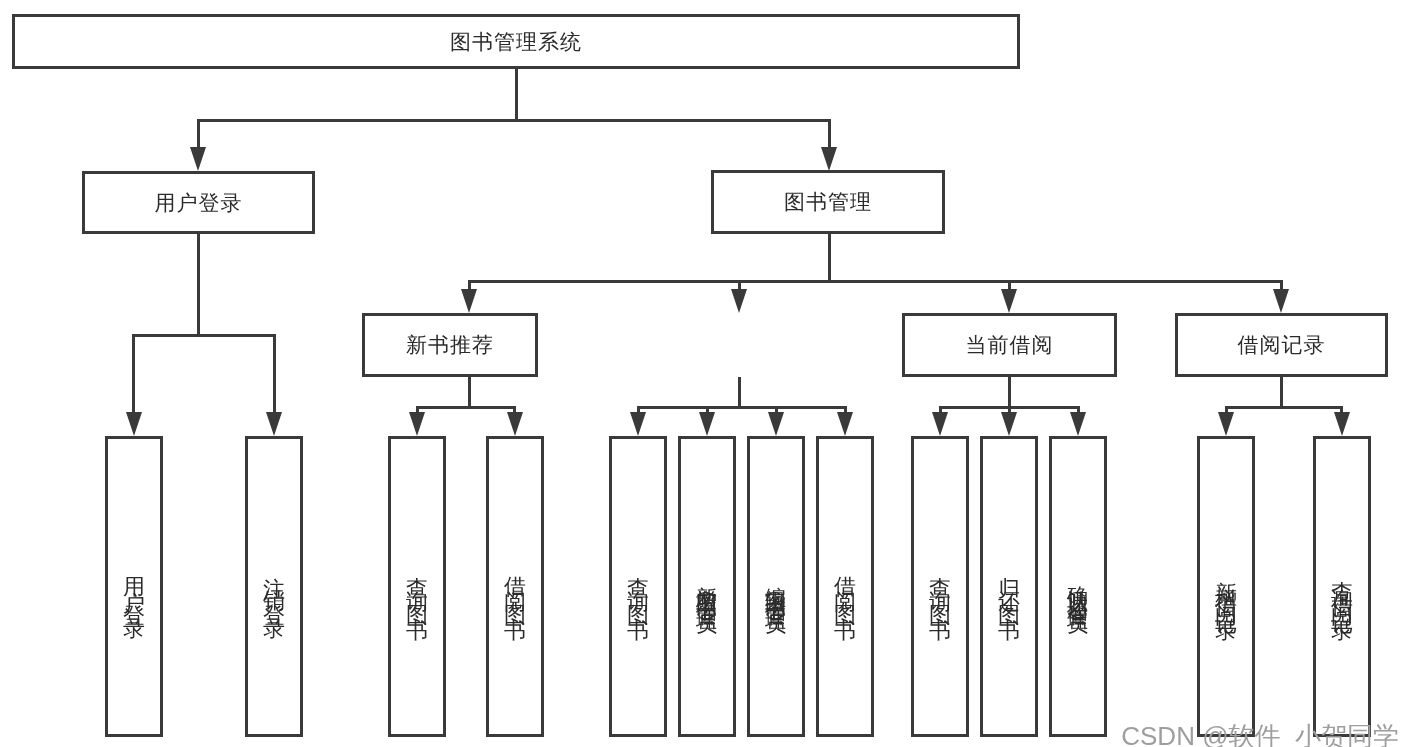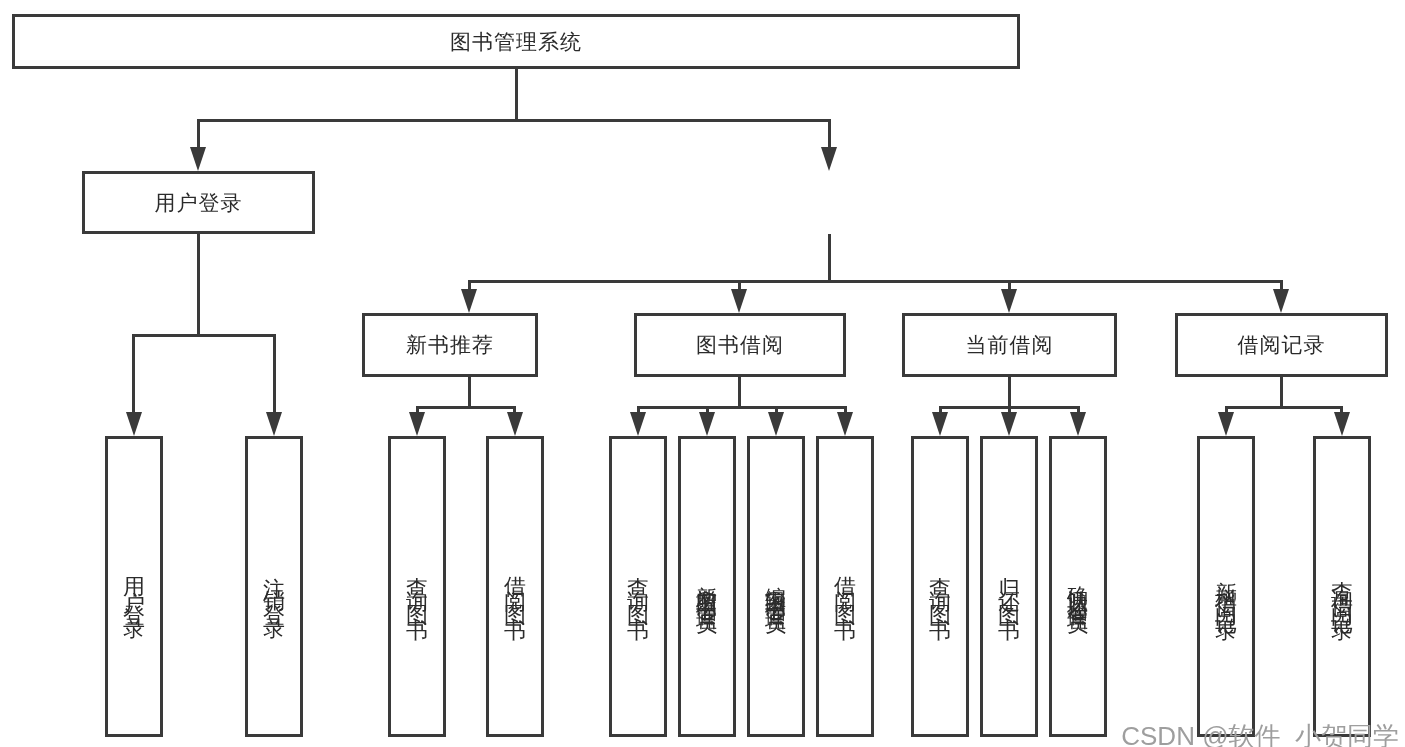--- a/index.html
+++ b/index.html
@@ -74,20 +74,23 @@
   <div class="line" style="left:515px;top:68px;width:3px;height:54px"></div>
   <div class="line" style="left:197px;top:119px;width:634px;height:3px"></div>
   <div class="line" style="left:197px;top:119px;width:3px;height:32px"></div>
   <div class="arrow" style="left:190px;top:147px"></div>
   <div class="line" style="left:828px;top:119px;width:3px;height:32px"></div>
   <div class="arrow" style="left:821px;top:147px"></div>
 
   <div class="node hbox" style="left:82px;top:171px;width:233px;height:63px">
     <span>用户登录</span>
   </div>
+  <div class="node hbox" style="left:711px;top:170px;width:234px;height:64px">
+    <span>图书管理</span>
+  </div>
 
   <div class="line" style="left:197px;top:234px;width:3px;height:103px"></div>
   <div class="line" style="left:132px;top:334px;width:144px;height:3px"></div>
   <div class="line" style="left:132px;top:334px;width:3px;height:80px"></div>
   <div class="arrow" style="left:126px;top:412px"></div>
   <div class="line" style="left:273px;top:334px;width:3px;height:80px"></div>
   <div class="arrow" style="left:266px;top:412px"></div>
 
   <div class="line" style="left:828px;top:234px;width:3px;height:48px"></div>
   <div class="line" style="left:468px;top:280px;width:815px;height:3px"></div>
@@ -95,23 +98,20 @@
   <div class="arrow" style="left:461px;top:289px"></div>
   <div class="line" style="left:738px;top:280px;width:3px;height:12px"></div>
   <div class="arrow" style="left:731px;top:289px"></div>
   <div class="line" style="left:1008px;top:280px;width:3px;height:12px"></div>
   <div class="arrow" style="left:1001px;top:289px"></div>
   <div class="line" style="left:1280px;top:280px;width:3px;height:12px"></div>
   <div class="arrow" style="left:1273px;top:289px"></div>
 
   <div class="node hbox" style="left:362px;top:313px;width:176px;height:64px">
     <span>新书推荐</span>
-  </div>
-  <div class="node hbox" style="left:634px;top:313px;width:212px;height:64px">
-    <span>图书借阅</span>
   </div>
   <div class="node hbox" style="left:902px;top:313px;width:215px;height:64px">
     <span>当前借阅</span>
   </div>
   <div class="node hbox" style="left:1175px;top:313px;width:213px;height:64px">
     <span>借阅记录</span>
   </div>
 
   <div class="line" style="left:468px;top:377px;width:3px;height:32px"></div>
   <div class="line" style="left:416px;top:406px;width:100px;height:3px"></div>

